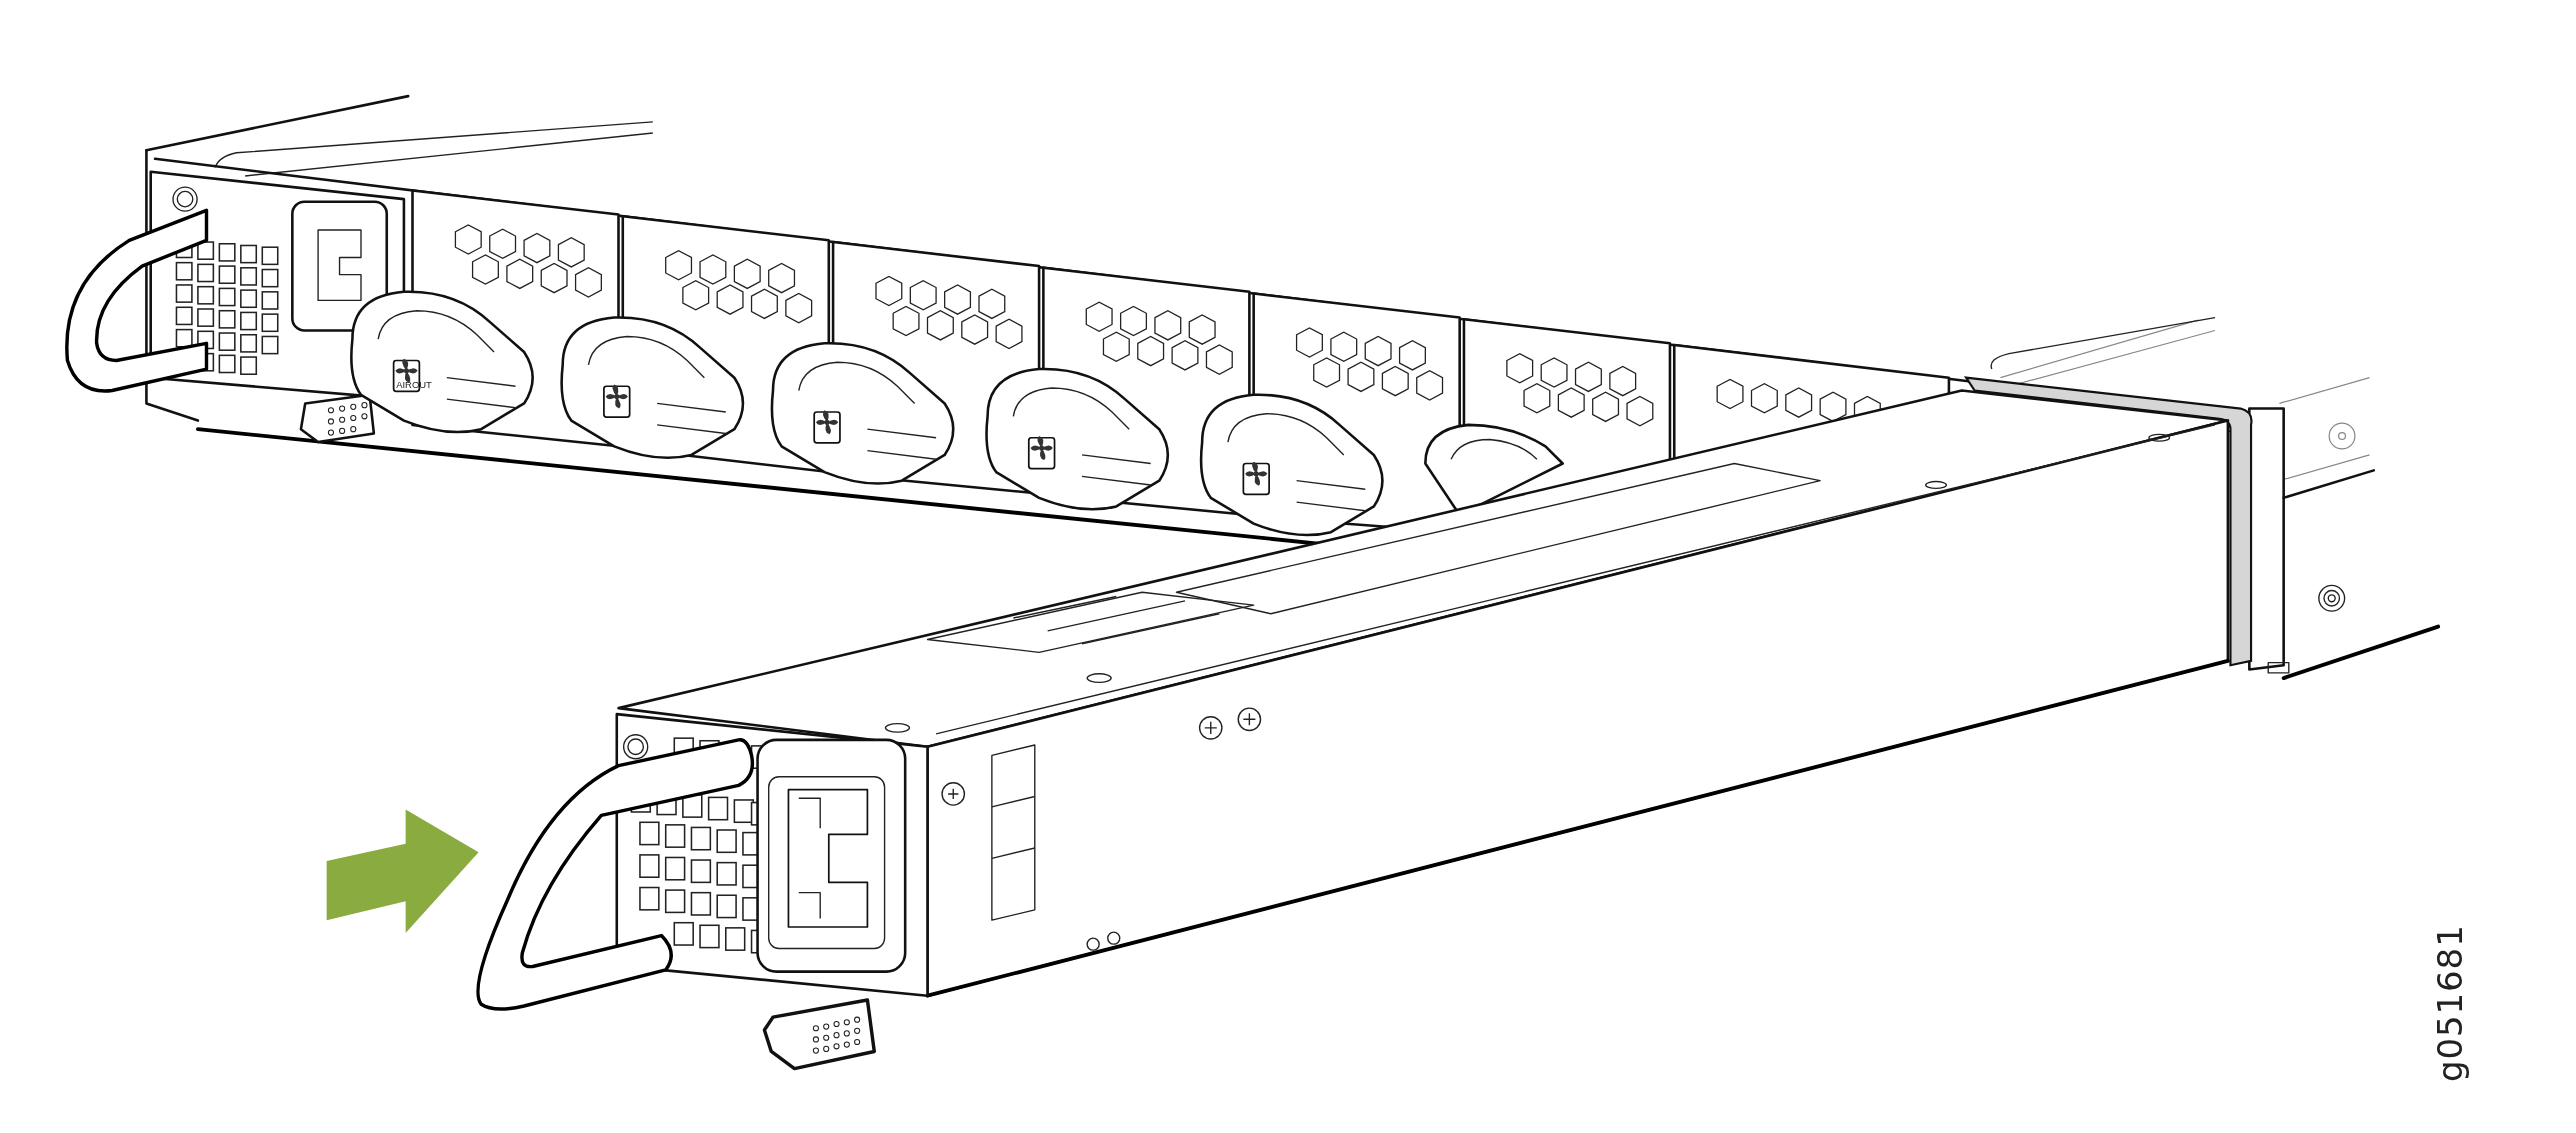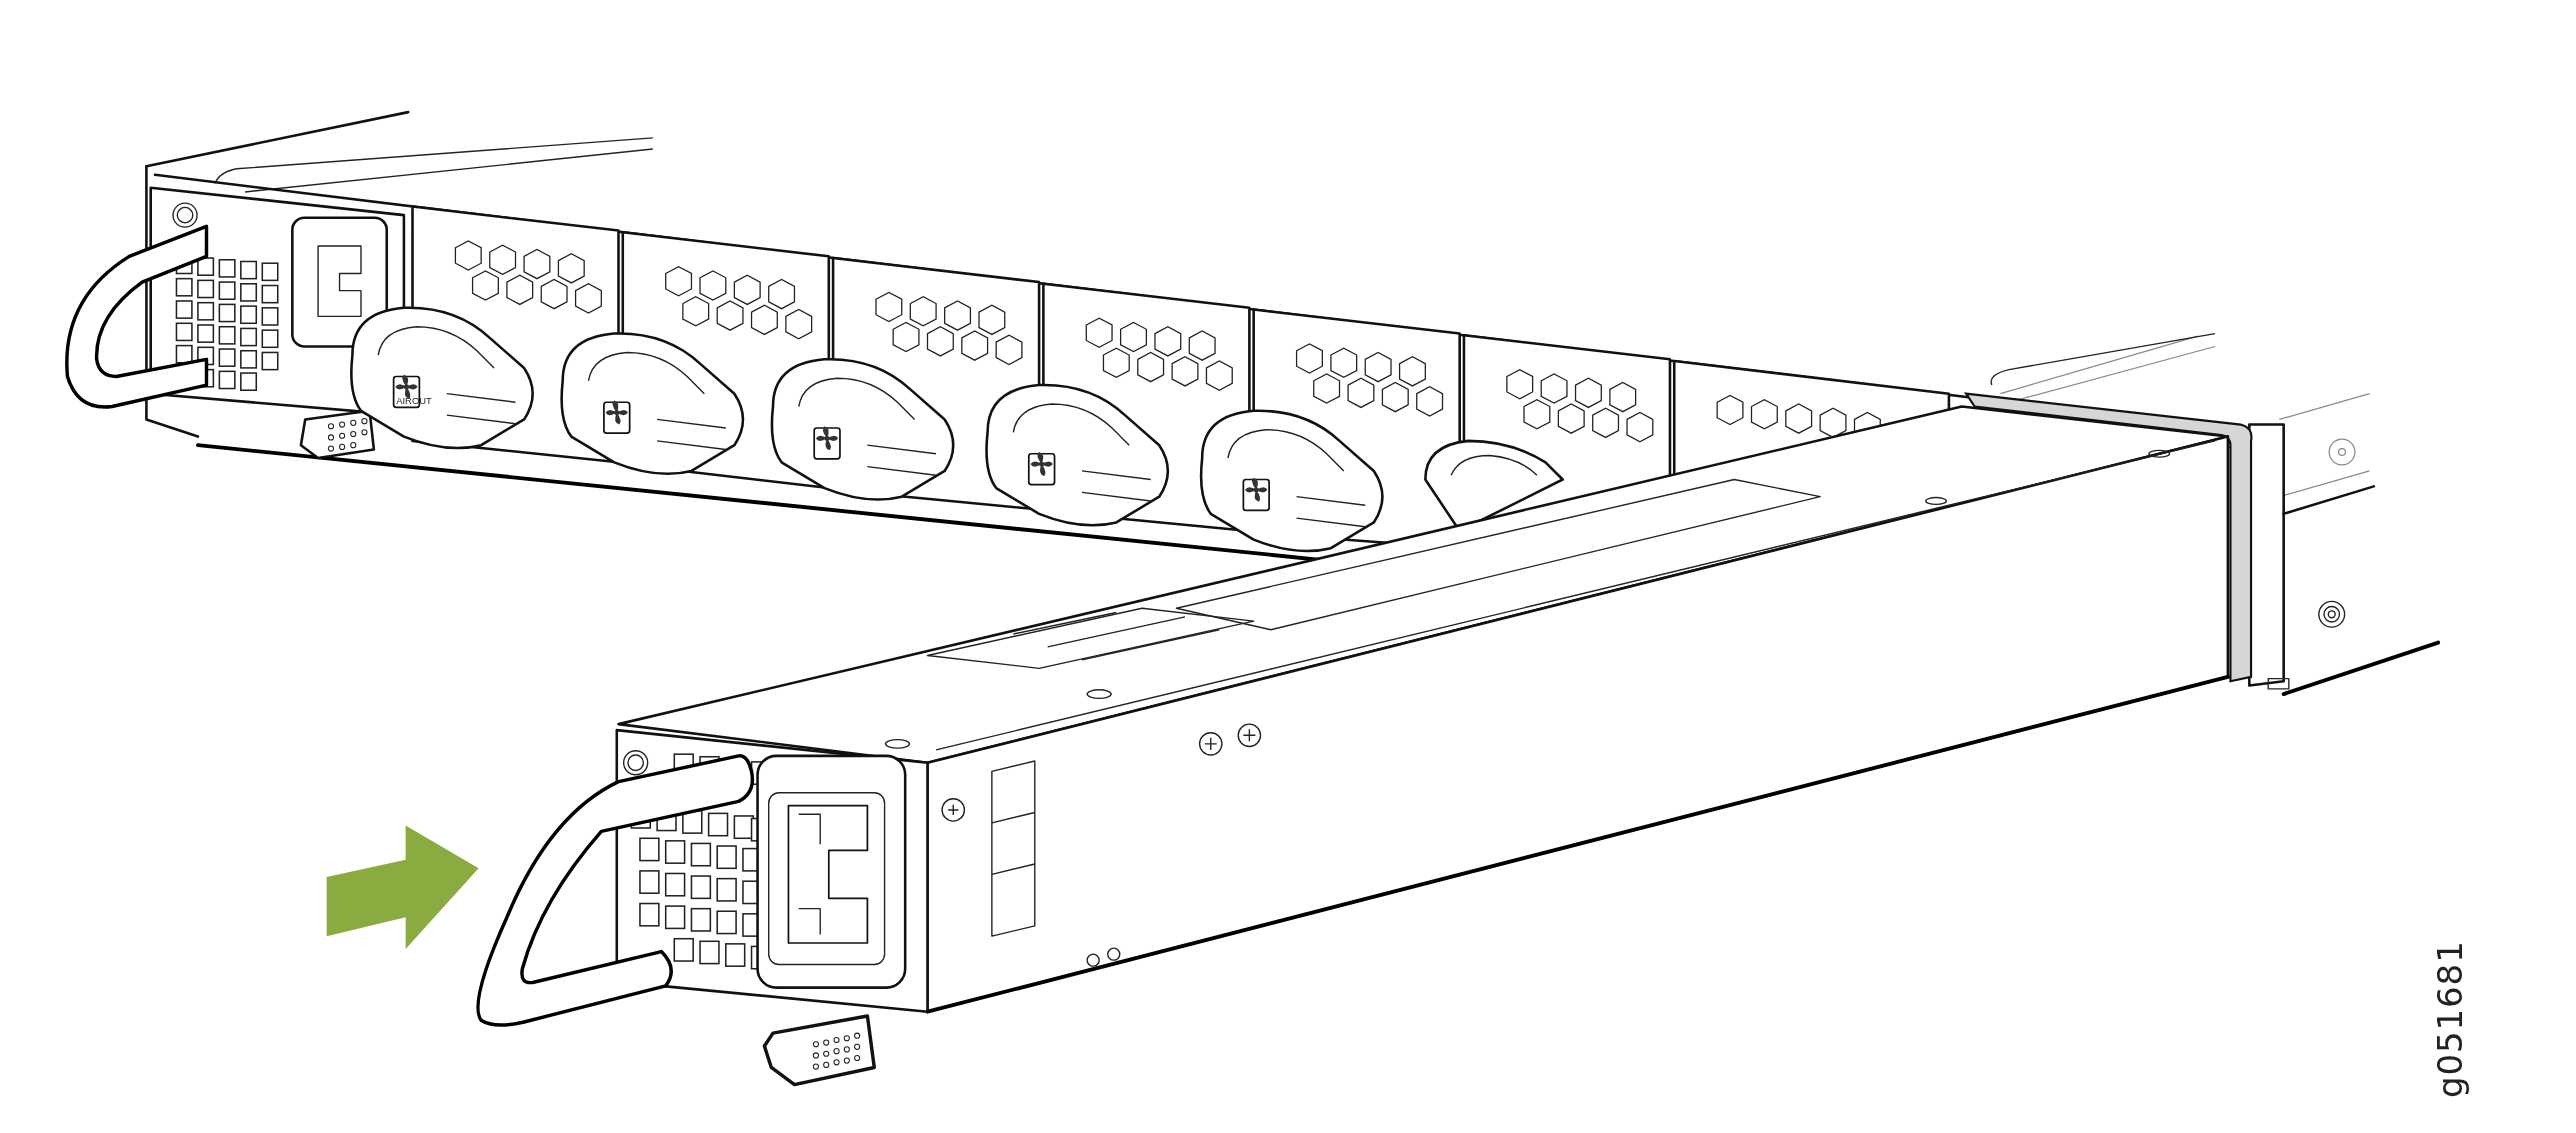--- a/index.html
+++ b/index.html
@@ -1,18 +1,18 @@
 <!DOCTYPE html>
 <html style="font-size:13.7px"><head>
 <meta charset="utf-8">
 <style>
   html, body { margin: 0; padding: 0; background: #ffffff; }
   body { width: 2576px; height: 1133px; position: relative; overflow: hidden;
          font-family: "DejaVu Sans", sans-serif; }
-  #stage { position: absolute; left: 0; top: 16px; width: 2576px; height: 1085px; }
+  #stage { position: absolute; left: 0; top: 0; width: 2576px; height: 1085px; }
   svg { display: block; }
   .ln { fill: none; stroke: #111; stroke-width: 3; stroke-linejoin: round; stroke-linecap: round; }
   .ln-thin { fill: none; stroke: #222; stroke-width: 1.6; stroke-linejoin: round; }
   .ln-bold { fill: none; stroke: #000; stroke-width: 4.5; stroke-linejoin: round; stroke-linecap: round; }
   .ln-faint { fill: none; stroke: #888; stroke-width: 1.4; }
   .face { fill: #fff; stroke: #111; stroke-width: 3; stroke-linejoin: round; }
   .grey { fill: #d6d6d6; stroke: #111; stroke-width: 2.5; }
   .hex { fill: #fff; stroke: #222; stroke-width: 1.5; }
   .sq { fill: #fff; stroke: #222; stroke-width: 1.8; }
   .handle { fill: #fff; stroke: #000; stroke-width: 4; stroke-linejoin: round; }

